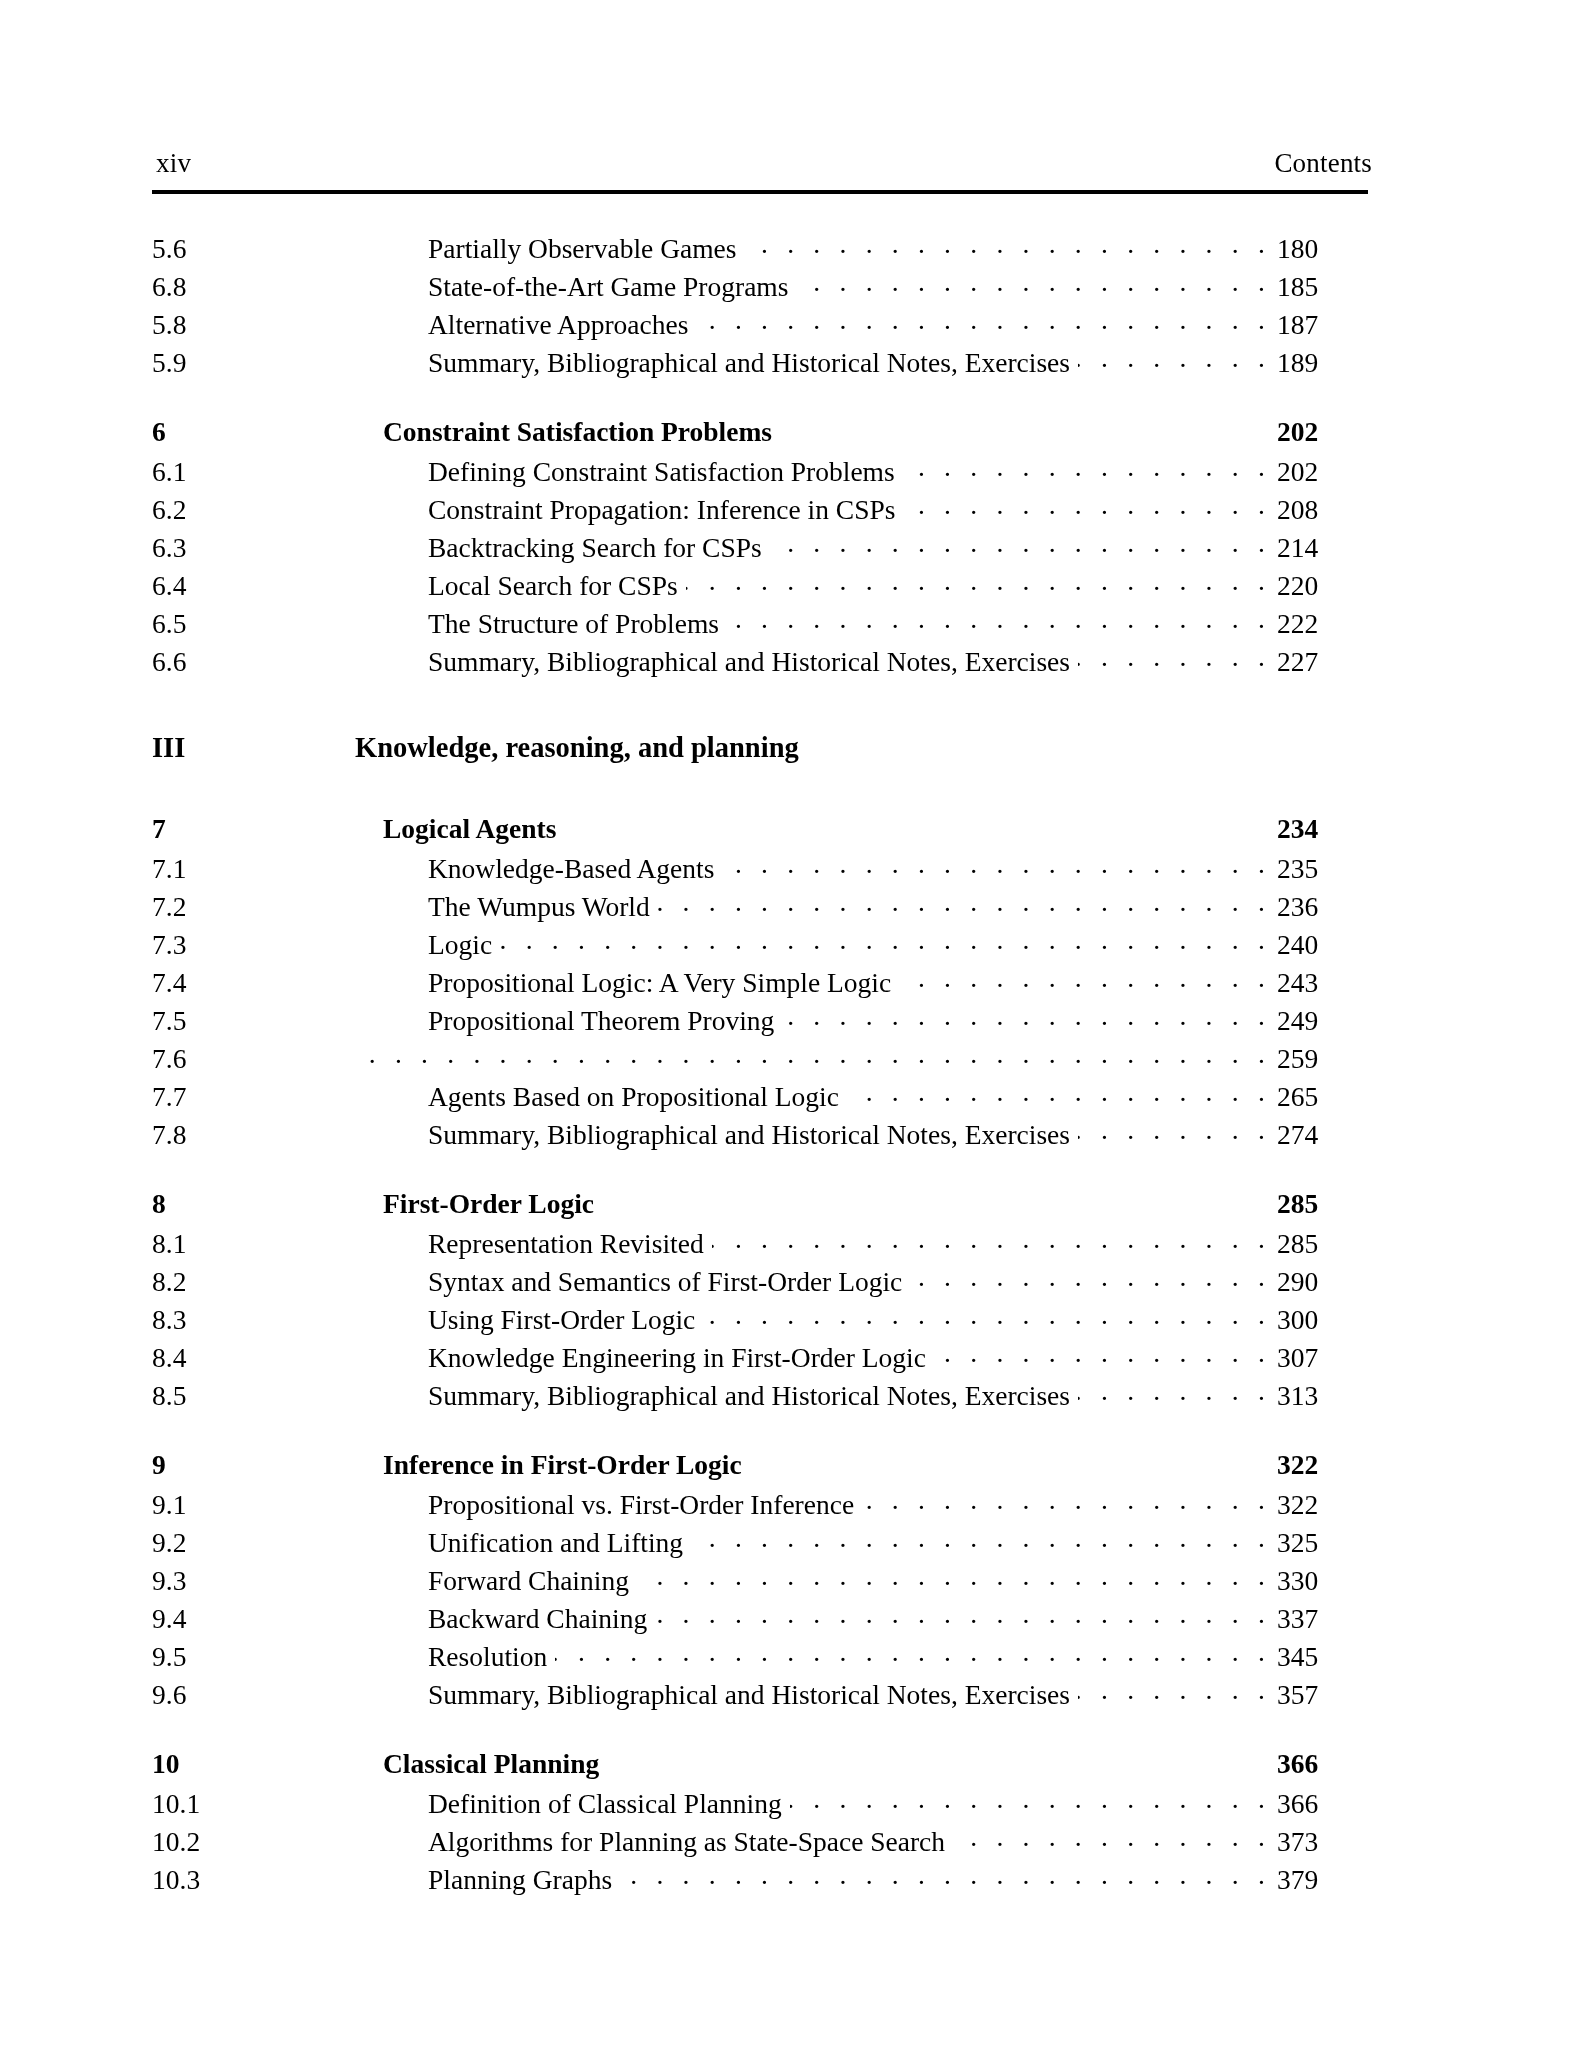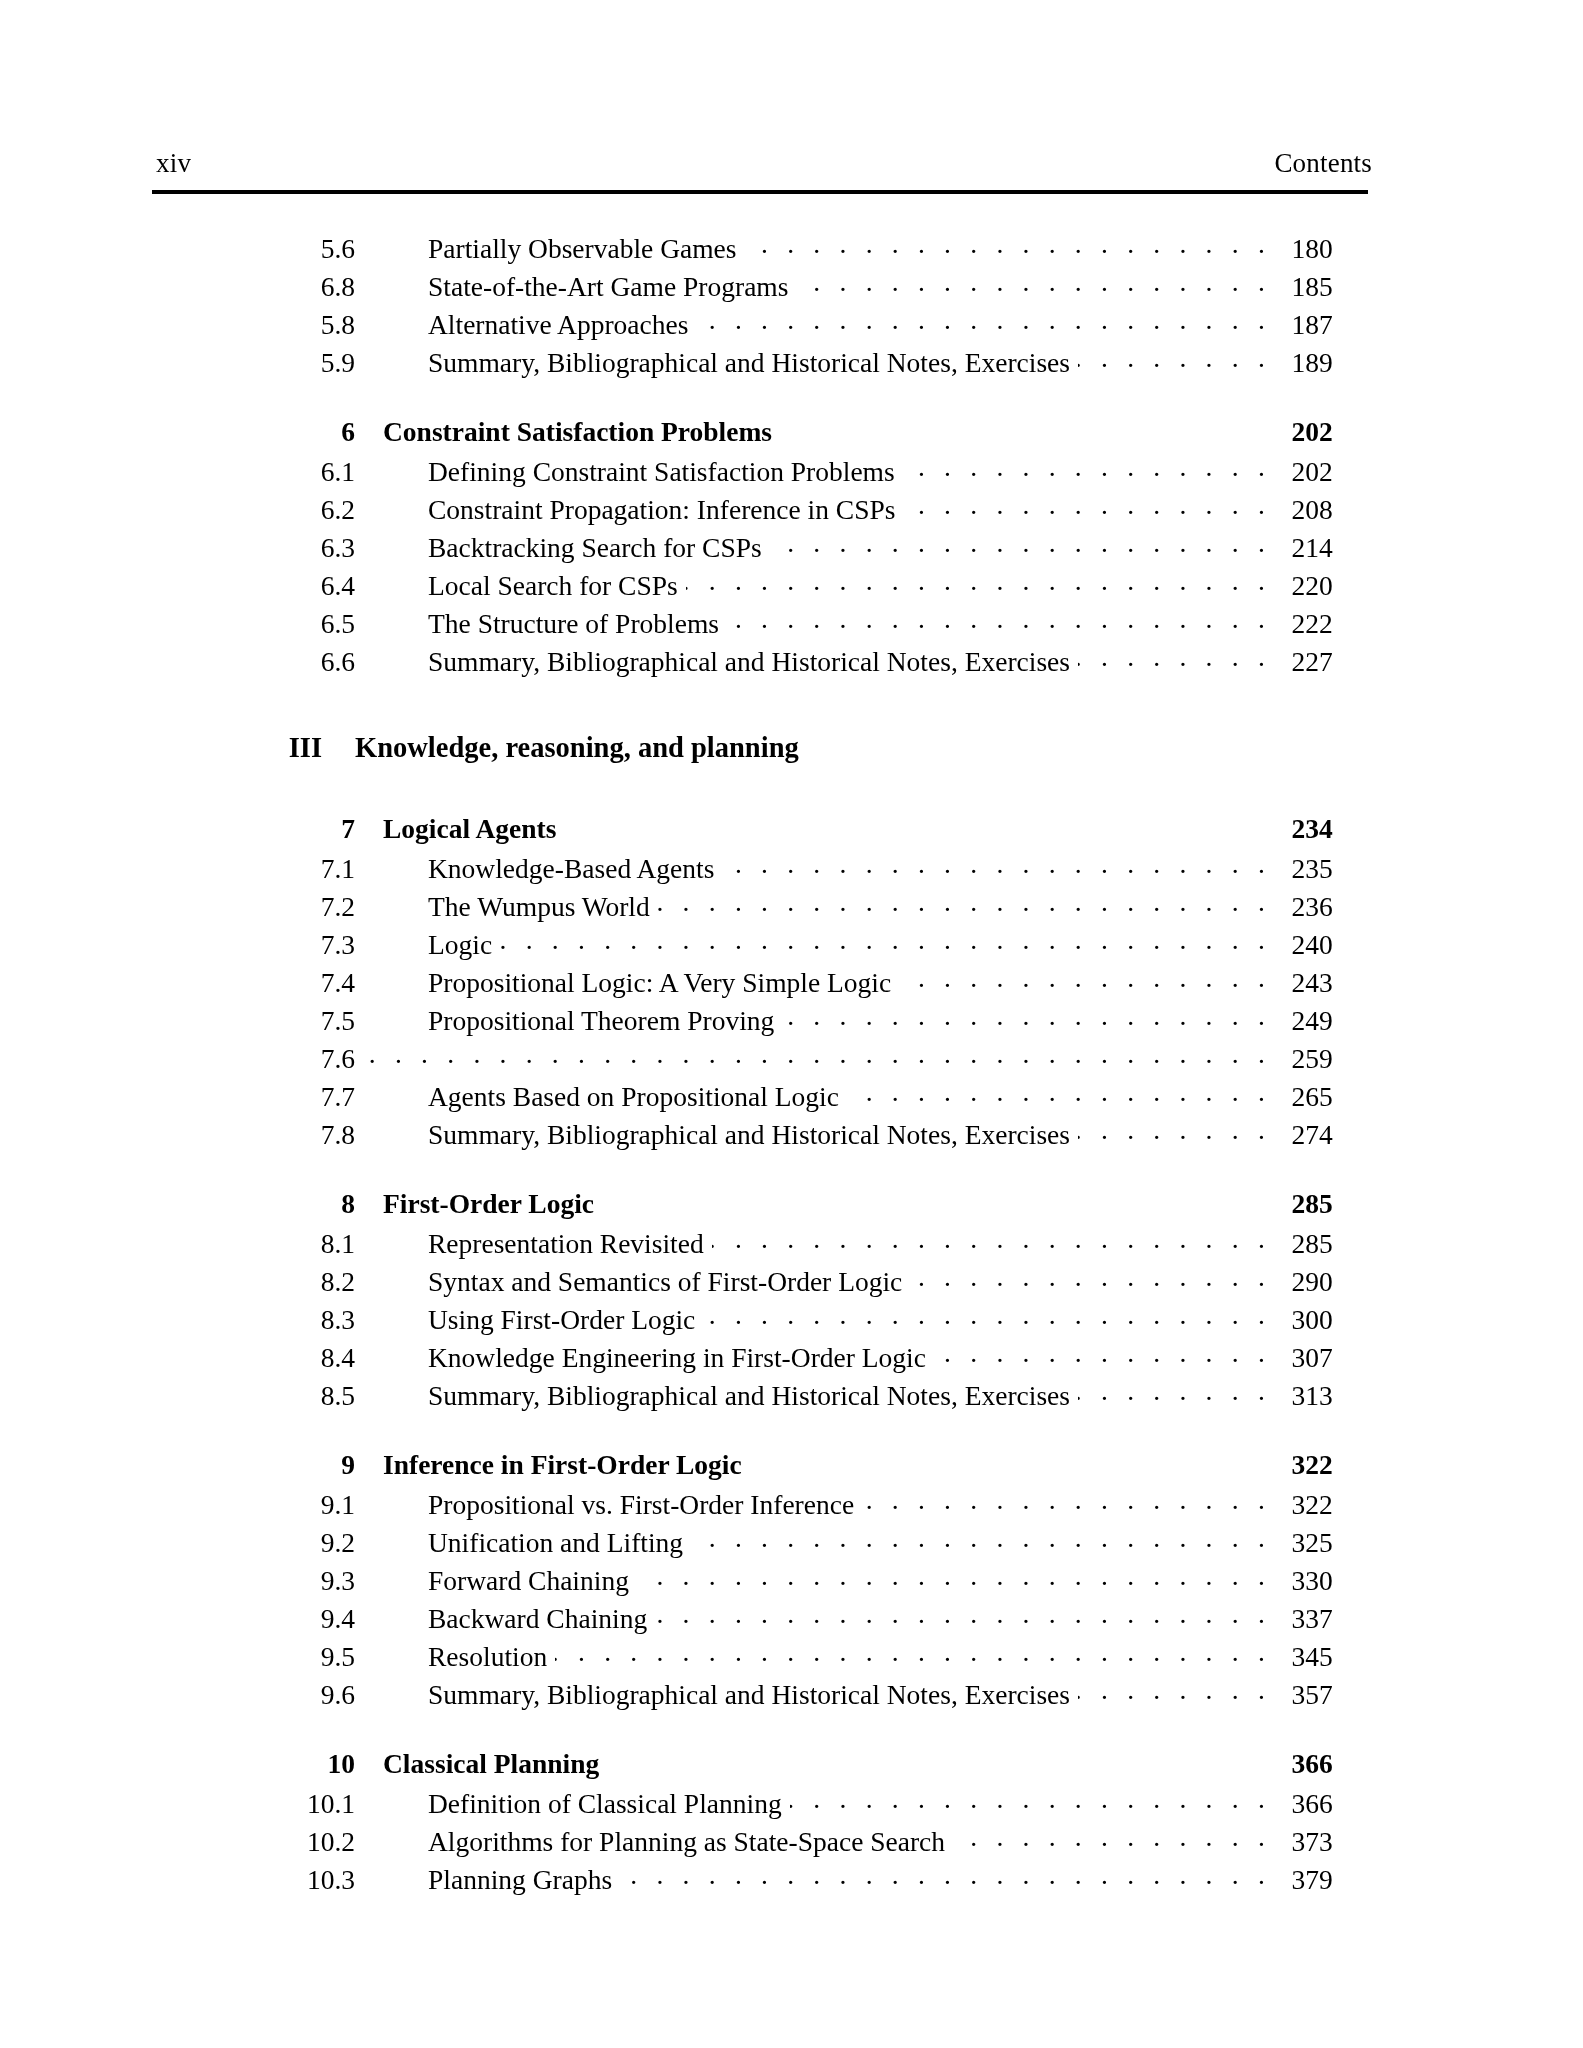--- a/index.html
+++ b/index.html
@@ -53,21 +53,20 @@
     display: flex;
     align-items: baseline;
     width: 1195px;
     font-size: 27.5px;
     line-height: 1.0;
   }
 
   
   .num {
     flex: 0 0 auto;
-    text-align: right;
     white-space: nowrap;
   }
 
   .title {
     flex: 0 0 auto;
     white-space: nowrap;
   }
 
   .leader {
     flex: 1 1 auto;
@@ -83,21 +82,21 @@
     font-size: 27.5px;
     color: #000;
     position: absolute;
     right: 0;
     bottom: 0;
   }
 
   .pageno {
     flex: 0 0 auto;
     width: 70px;
-    text-align: center;
+    text-align: left;
     white-space: nowrap;
   }
 
   
   .row.section {
     height: 38px;
     margin-top: 0px;
   }
   .row.section .num {
     width: 203px;       

